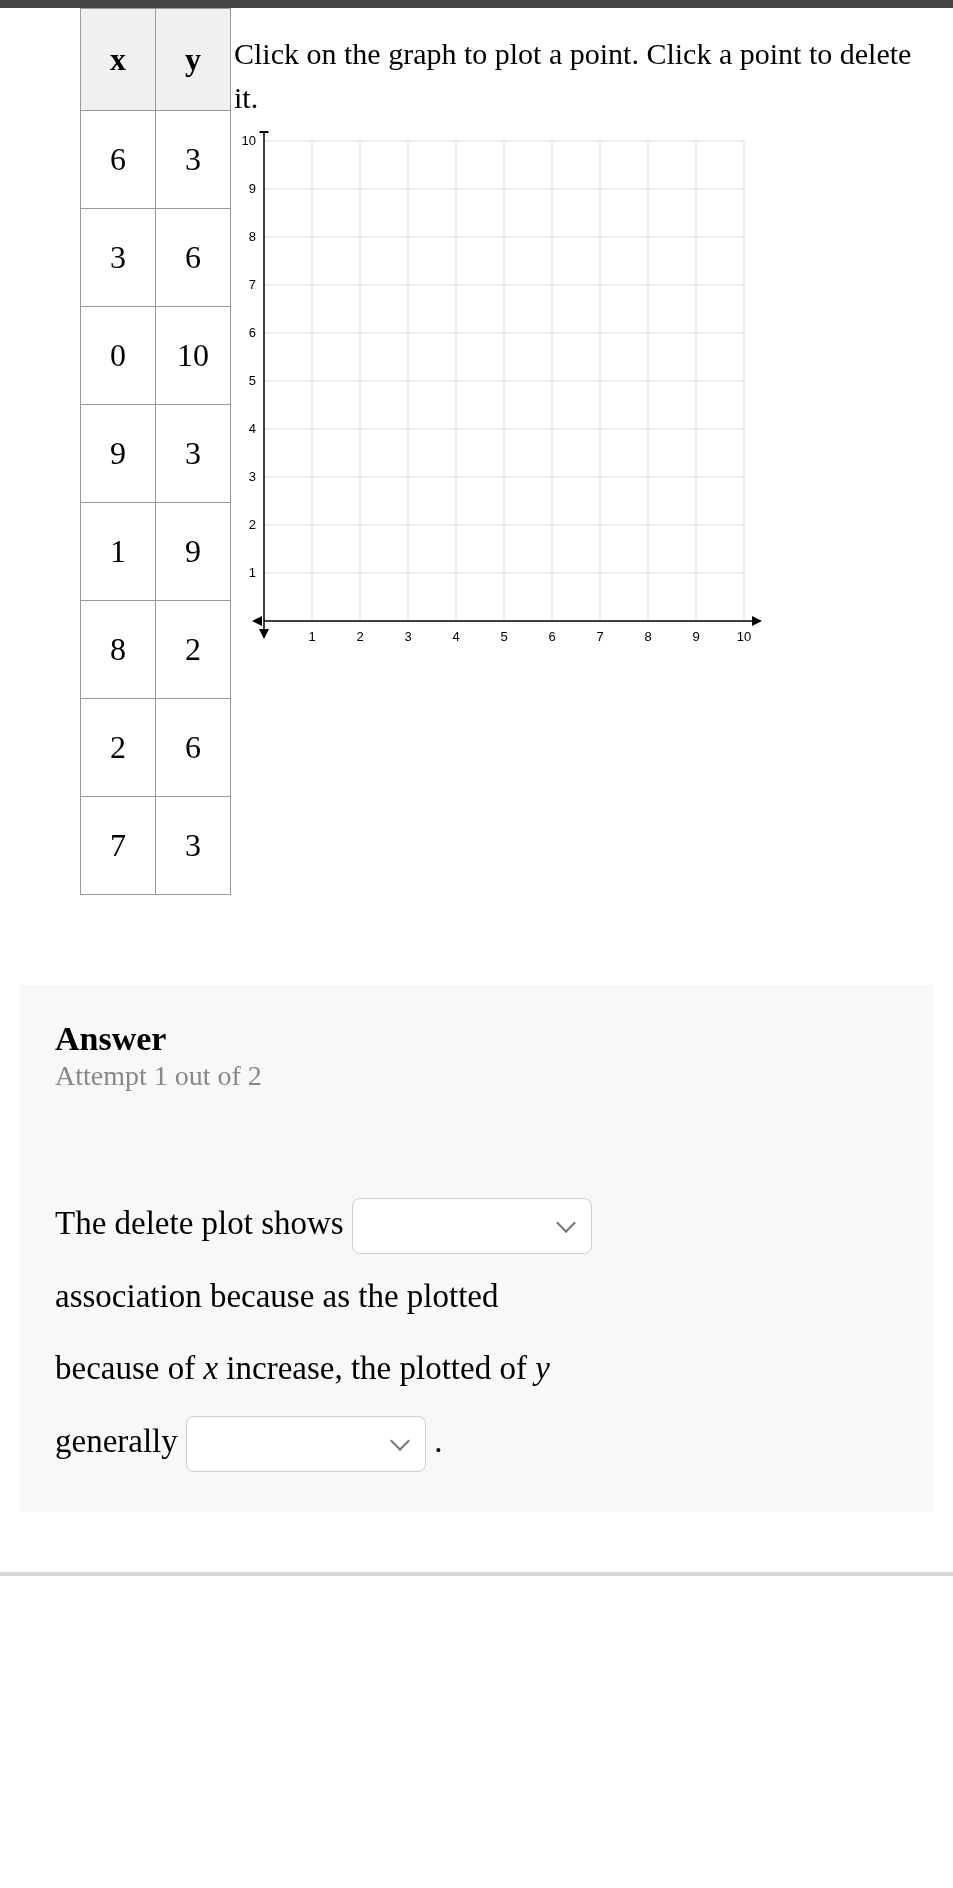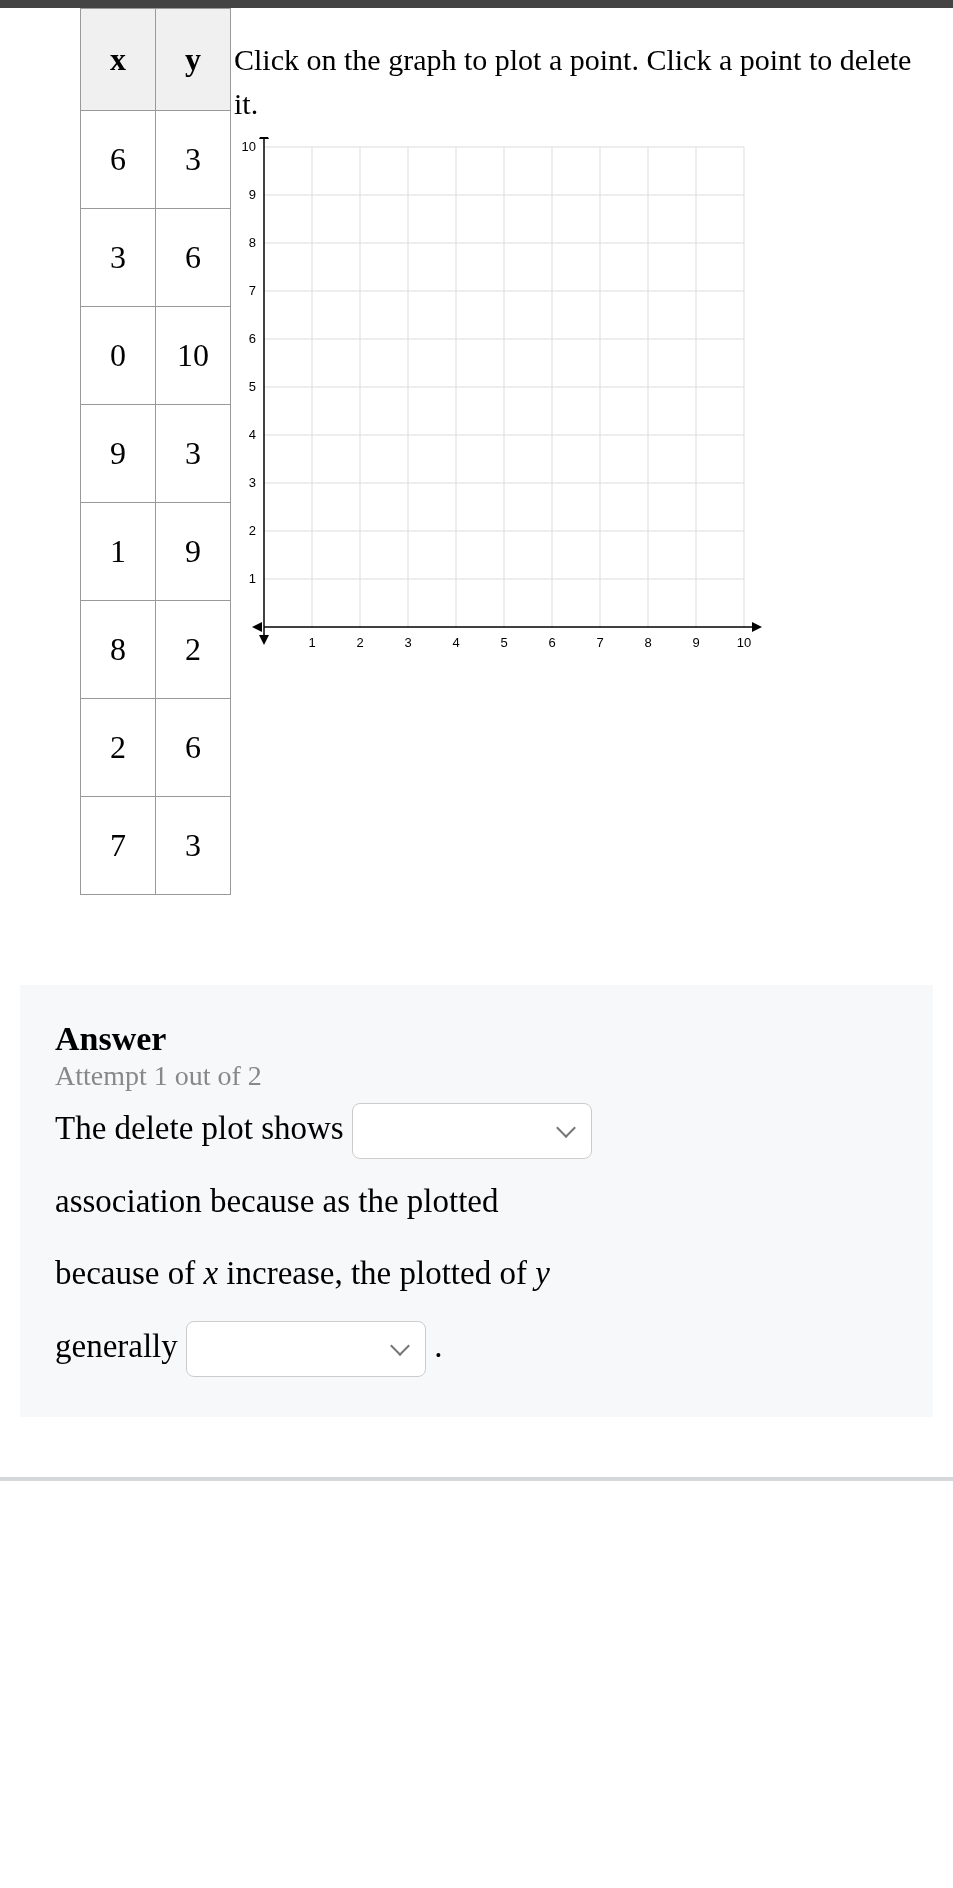--- a/index.html
+++ b/index.html
@@ -30,37 +30,38 @@
       background: #f0f0f0;
       font-weight: bold;
       height: 102px;
     }
     
     .graph-area { flex: 1; margin-left: 3px; }
     .graph-instruction {
       font-size: 30px;
       line-height: 1.45;
       margin-bottom: 12px;
-      padding-top: 30px;
+      padding-top: 24px;
     }
     .graph-svg { display: block; }
     
     .answer-section {
       background: #f7f8fa;
       margin-top: 90px;
       padding: 35px 35px 35px 35px;
     }
     .answer-title {
       font-size: 34px;
       font-weight: bold;
       margin-bottom: 2px;
     }
     .attempt-text {
       font-size: 28px;
       color: #888;
+      margin-bottom: 95px;
     }
     .answer-body {
       font-size: 33px;
       line-height: 2.2;
     }
     .dropdown {
       display: inline-flex;
       align-items: center;
       justify-content: flex-end;
       border: 1px solid #ccc;

